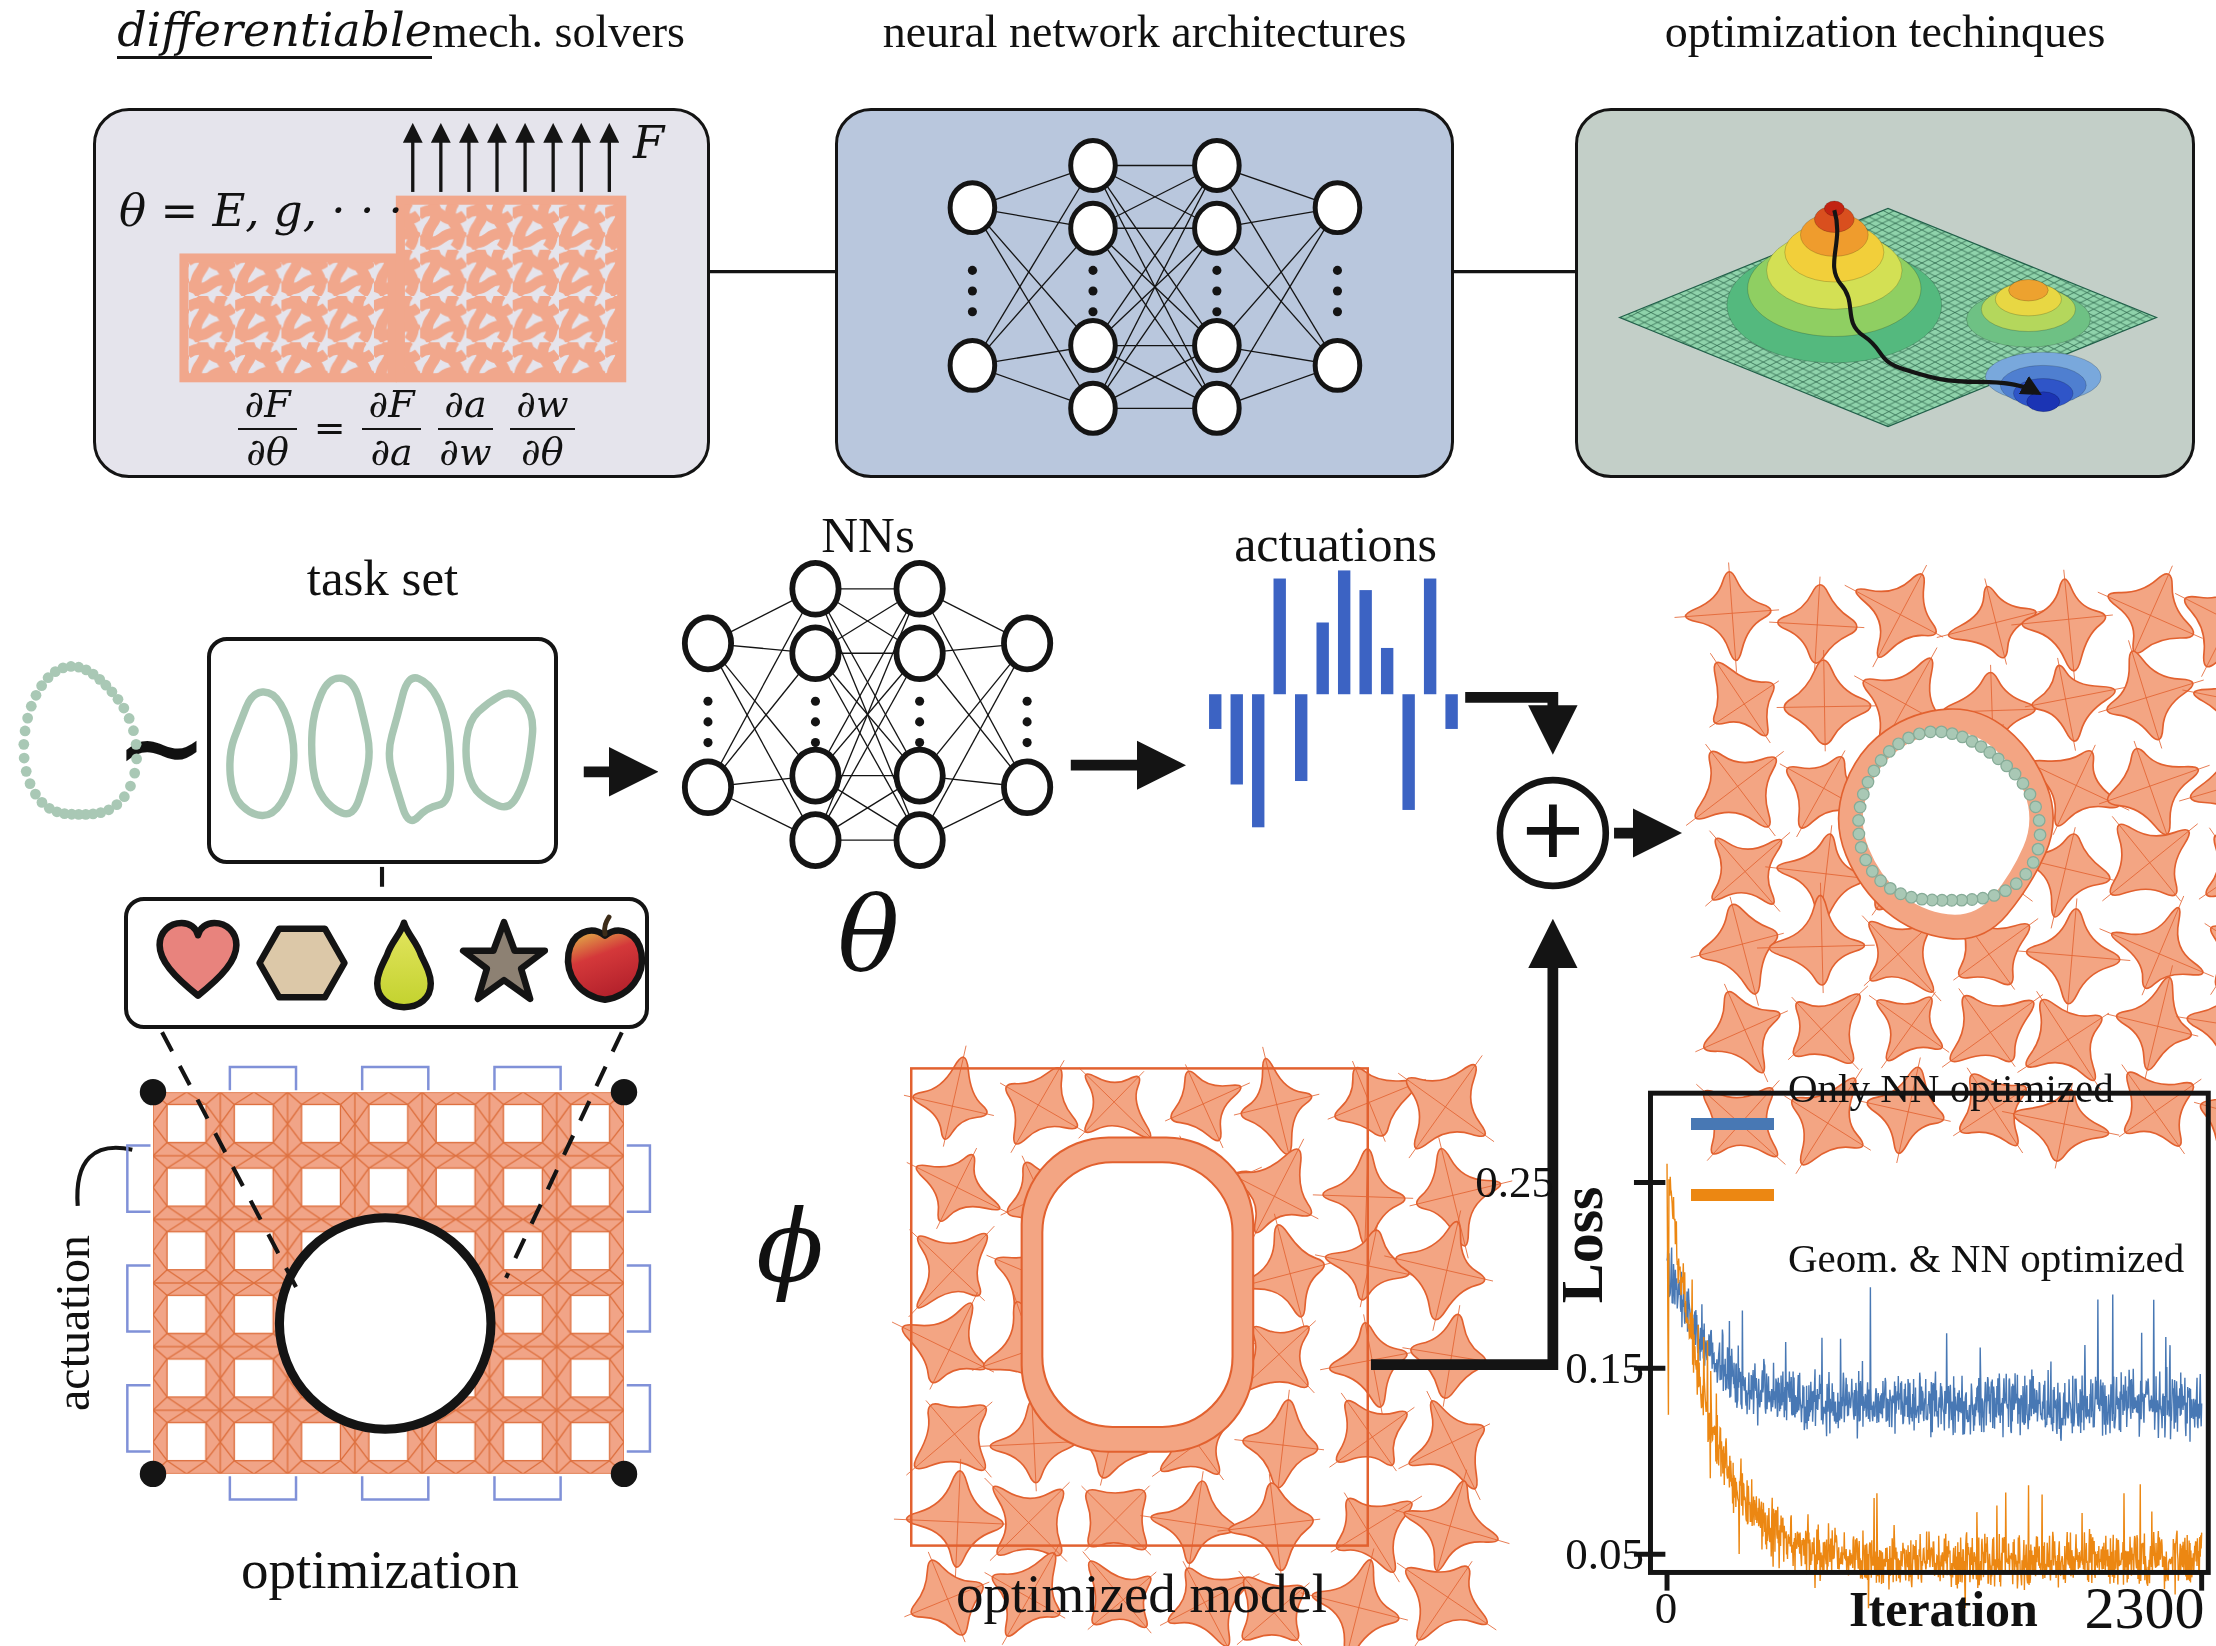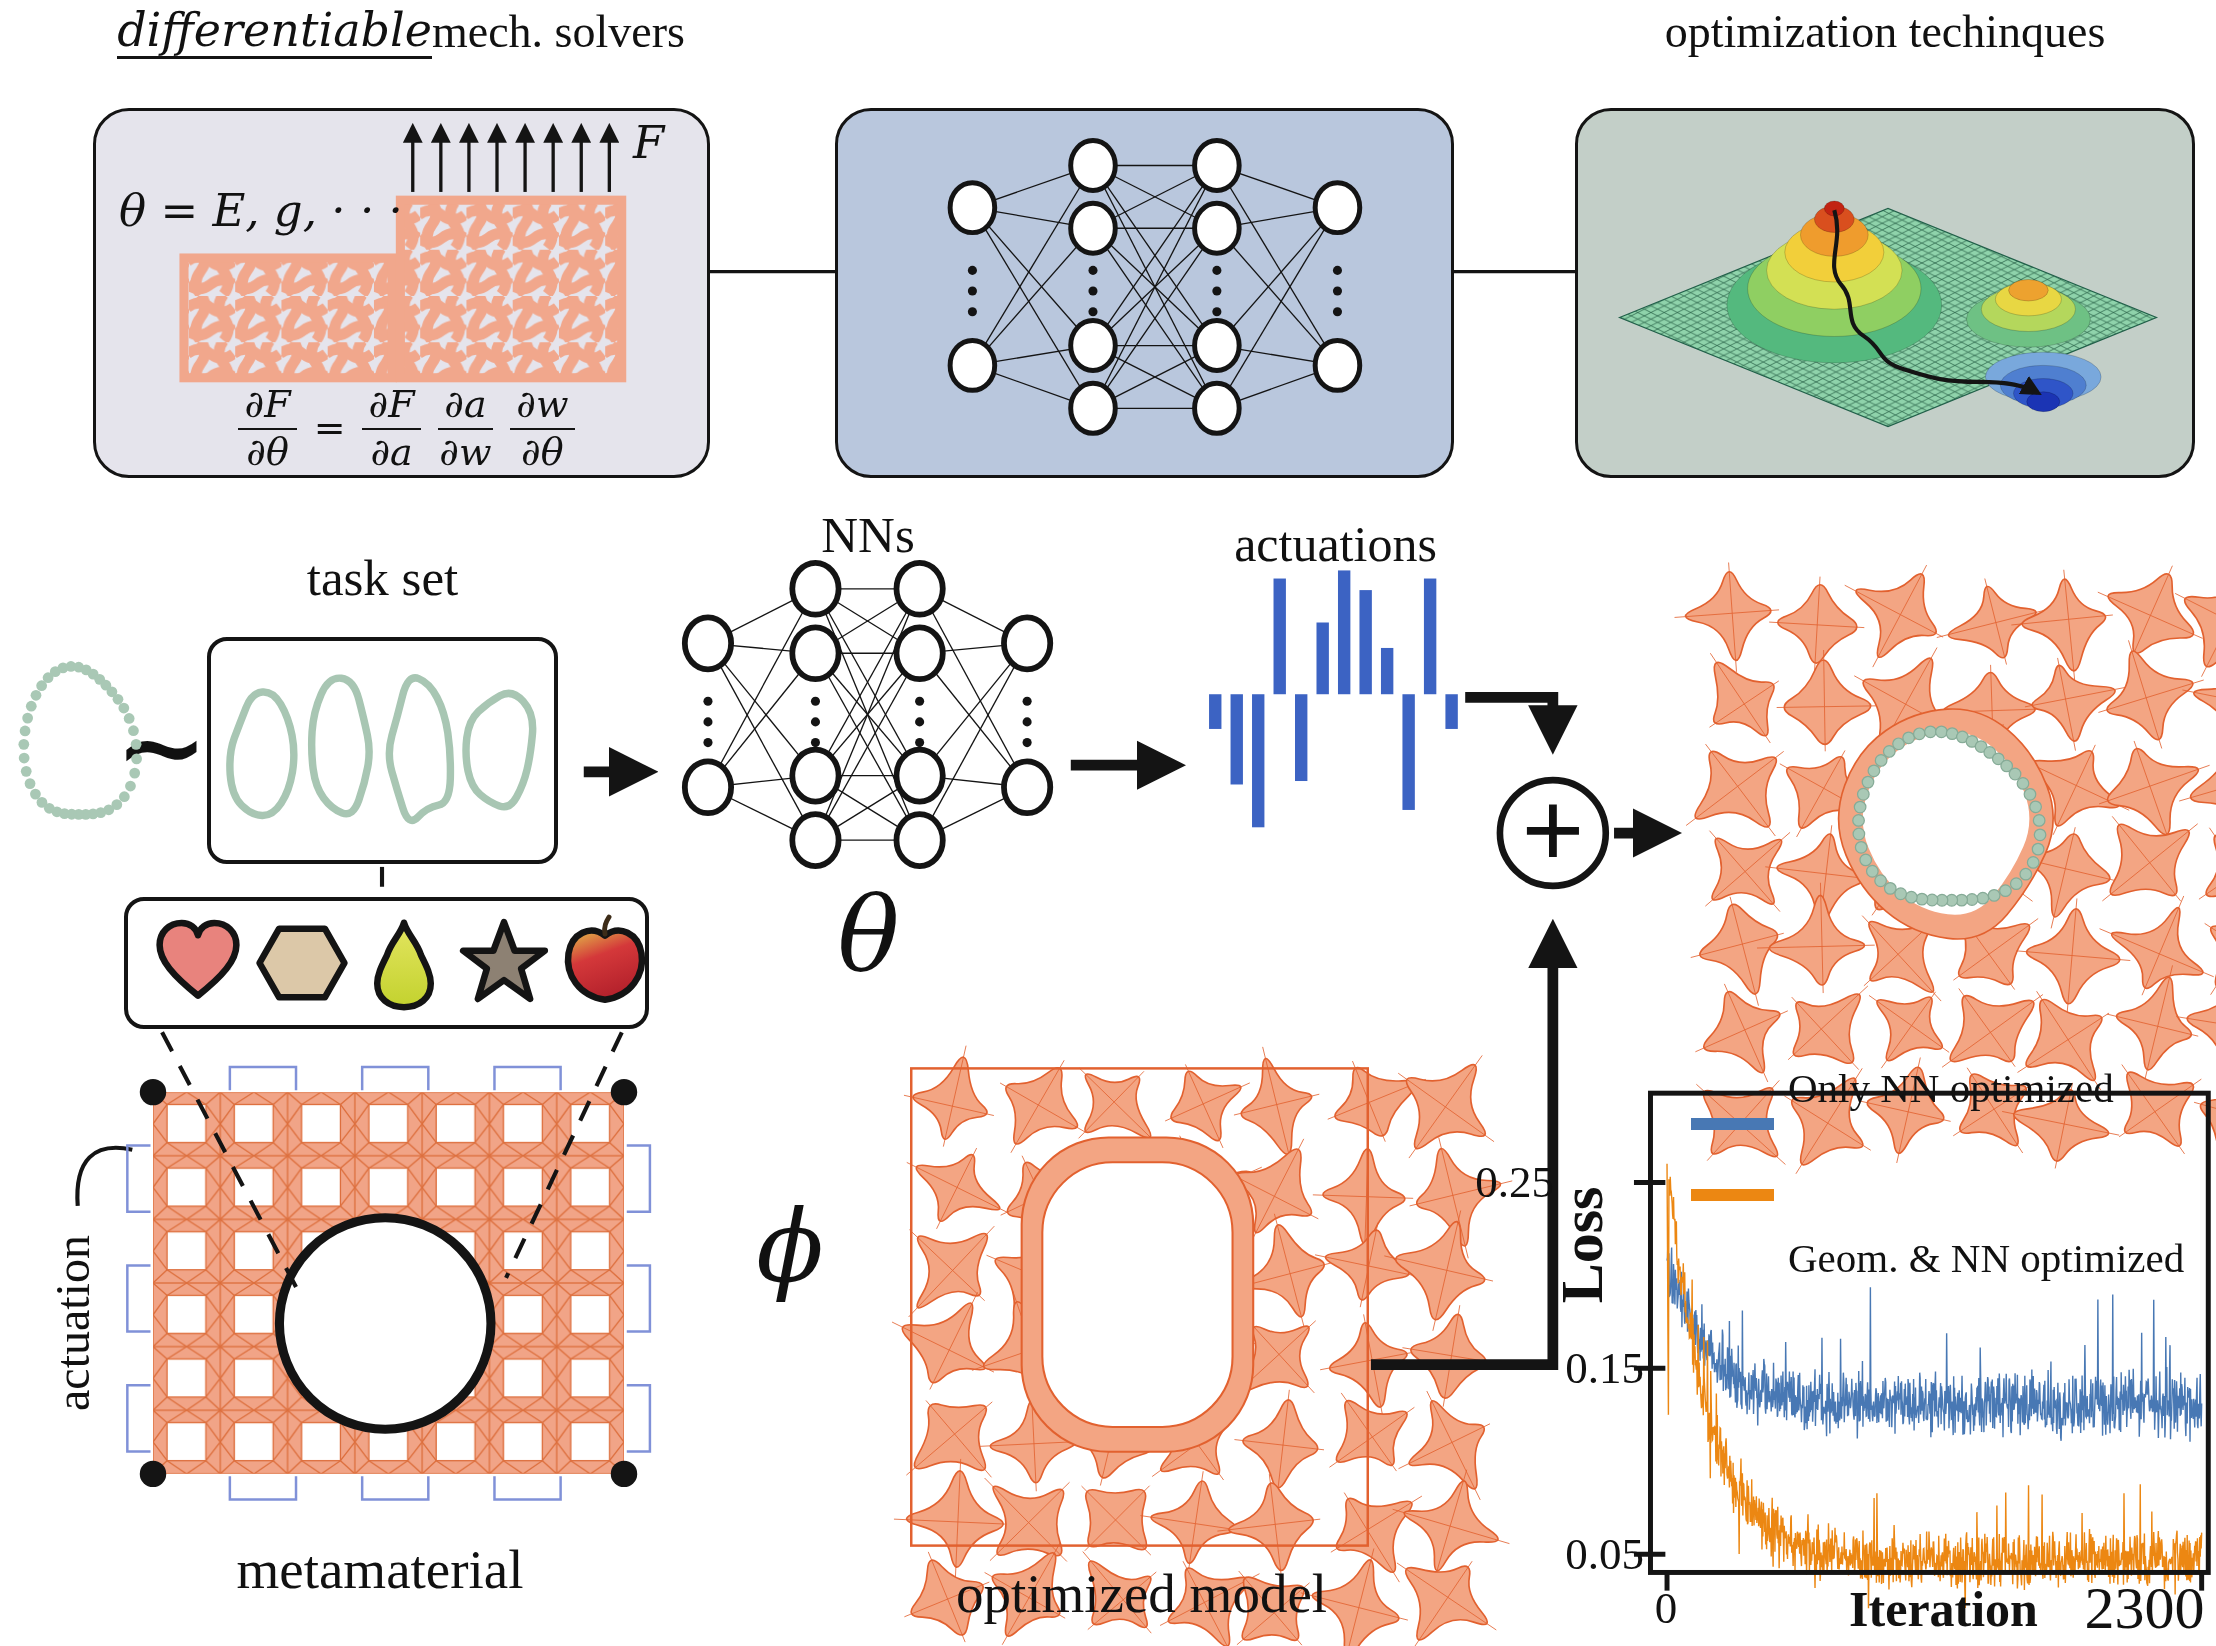--- a/index.html
+++ b/index.html
@@ -19,20 +19,21 @@
 </style>
 </head>
 <body>
 
 <div id="stage">
 
   <div class="abs txt z5" style="left:91px;top:3.3px;width:620px;height:58px;font-size:46px">
     <span class="math" style="border-bottom:3.3px solid #141414;padding-bottom:1.7px">differentiable</span>
       <span> mech. solvers</span>
   </div>
+  <div class="abs txt z5" style="left:835px;top:3.3px;width:619px;height:58px;font-size:46px">neural network architectures</div>
   <div class="abs txt z5" style="left:1575px;top:3.3px;width:620px;height:58px;font-size:46px">optimization techinques</div>
 
   <div class="abs panel z1" style="left:93px;top:108px;width:617px;height:370px;background:#e5e4ec">
     <svg class="abs" style="left:0;top:0" width="617" height="370" viewBox="0 0 746 448">
       <defs>
         <pattern id="weave" patternUnits="userSpaceOnUse" width="56" height="56">
           <g fill="none" stroke="#f1a78c" stroke-width="13">
             <path d="M-2,14 q14,-11 28,0 q14,11 28,0"></path>
             <path d="M-2,42 q14,11 28,0 q14,-11 28,0"></path>
             <path d="M14,-2 q11,14 0,28 q-11,14 0,28"></path>
@@ -699,21 +700,21 @@
     <rect width="570" height="462" fill="url(#cellpat)"></rect>
     <circle cx="281" cy="280" r="128" fill="#ffffff" stroke="#141414" stroke-width="11"></circle>
     <g fill="#141414">
       <circle cx="0" cy="0" r="16"></circle>
         <circle cx="570" cy="0" r="16"></circle>
       <circle cx="0" cy="462" r="16"></circle>
         <circle cx="570" cy="462" r="16"></circle>
     </g>
   </svg>
   <div class="abs txt z5" style="left:-51px;top:1294px;width:248px;height:58px;font-size:48px;transform:rotate(-90deg)">actuation</div>
-  <div class="abs txt z5" style="left:132px;top:1537px;width:496px;height:66px;font-size:55px">metamaterial</div>
+  <div class="abs txt z5" style="left:132px;top:1537px;width:496px;height:66px;font-size:55px">optimization</div>
 
   <div class="abs txt math z5" style="left:728px;top:1181px;width:124px;height:132px;font-size:99px">ϕ</div>
   <svg class="abs z2" style="left:910px;top:1067px" width="459" height="480" viewBox="0 0 555 580">
     <g id="optimized-stars">
         <path d="M87.3,45.9 Q101.4,58.5 81.3,60.6 Q61.2,62.8 50.7,79.4 Q40.3,96.1 37.7,76.7 Q35.2,57.4 13.9,45.7 Q-7.3,34.0 15.4,30.2 Q38.1,26.3 53.0,0.2 Q67.8,-26.0 70.5,3.7 Q73.2,33.4 87.3,45.9 Z" fill="#f3a583" stroke="#e2612f" stroke-width="2"></path>
         <line x1="51.3" y1="47.2" x2="101.4" y2="58.5" stroke="#e2612f" stroke-width="1"></line>
         <line x1="51.3" y1="47.2" x2="40.3" y2="96.1" stroke="#e2612f" stroke-width="1"></line>
         <line x1="51.3" y1="47.2" x2="-7.3" y2="34.0" stroke="#e2612f" stroke-width="1"></line>
         <line x1="51.3" y1="47.2" x2="67.8" y2="-26.0" stroke="#e2612f" stroke-width="1"></line>
         <path d="M196.3,59.0 Q212.4,78.8 186.7,73.1 Q161.0,67.4 141.5,85.5 Q122.0,103.5 126.3,78.0 Q130.7,52.4 119.8,35.8 Q108.9,19.1 128.7,20.0 Q148.5,21.0 167.4,6.3 Q186.4,-8.3 183.3,15.4 Q180.2,39.1 196.3,59.0 Z" fill="#f3a583" stroke="#e2612f" stroke-width="2"></path>

